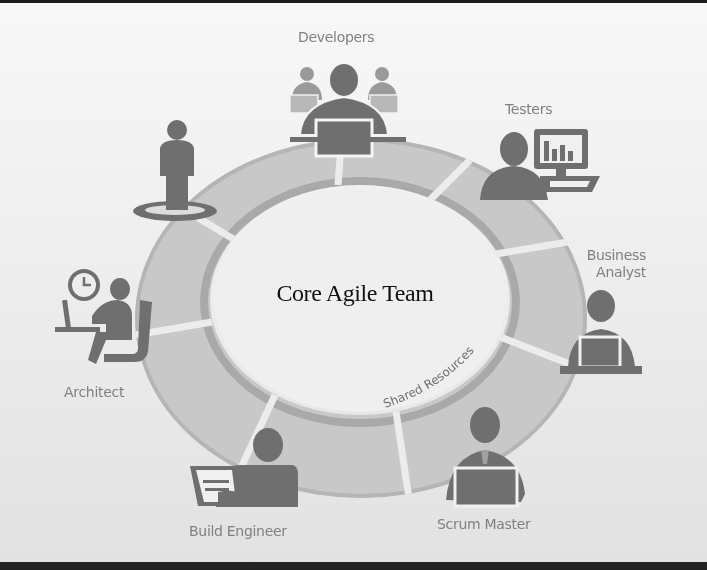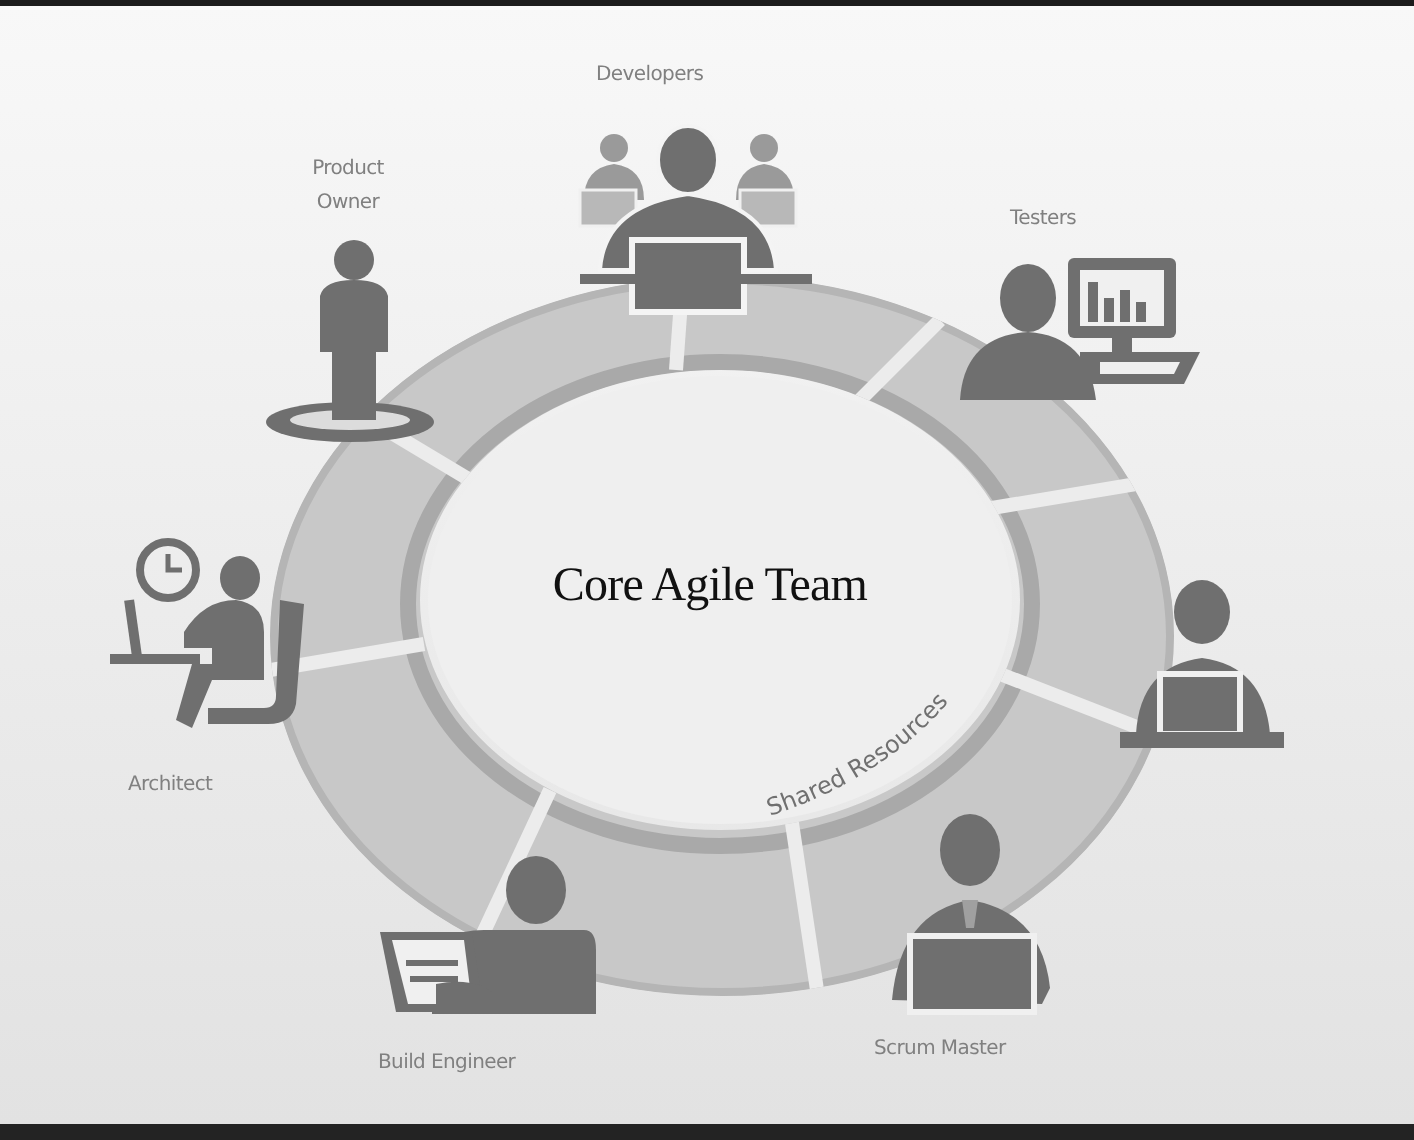--- a/index.html
+++ b/index.html
@@ -9,22 +9,22 @@
     font-family: "DejaVu Sans", sans-serif;
   }
   .topbar { position: absolute; left: 0; top: 0; width: 707px; height: 3px; background: #1c1c1c; }
   .canvas {
     position: absolute; left: 0; top: 3px; width: 707px; height: 559px;
     background: linear-gradient(to bottom, #f8f8f8 0%, #eeeeee 45%, #e2e2e2 100%);
   }
   .bottombar { position: absolute; left: 0; top: 562px; width: 707px; height: 8px; background: #232323; }
   svg.diagram { position: absolute; left: 0; top: 0; }
   .role-label {
-    position: absolute; color: #808080; font-size: 10px; line-height: 17px;
-    text-align: center; white-space: nowrap; font-family: "DejaVu Sans", sans-serif;
+    position: absolute; color: #808080; font-size: 14px; line-height: 17px;
+    text-align: right; white-space: nowrap; font-family: "DejaVu Sans", sans-serif;
     letter-spacing: -0.3px;
   }
   .center-title {
     position: absolute; left: 230px; top: 277px; width: 250px; text-align: center;
     font-size: 24px; color: #111111; font-family: Liberation Serif, serif; letter-spacing: -0.4px;
   }
 </style>
 </head>
 <body>
 
@@ -133,24 +133,24 @@
         <rect x="64" y="300" width="5" height="28" transform="rotate(-8 66 314)"></rect>
         <rect x="55" y="327" width="45" height="5"></rect>
         <path d="M92,316 q10,-16 26,-16 q14,2 14,16 l0,24 l-26,0 l-10,24 l-8,-4 l8,-28 l10,0 l0,-8 l-14,0 z"></path>
         <path d="M140,300 l12,2 l-4,50 q-2,10 -14,10 l-30,0 l0,-8 l28,0 q6,0 6,-6 z"></path>
       </g>
     </g>
   </svg>
 
   <div class="role-label" style="left:298px; top:26px;">Developers</div>
   <div class="role-label" style="left:505px; top:98px;">Testers</div>
+  <div class="role-label" style="left:574px; top:244px; width:72px;">
+    <div>Business</div>
+    <div>Analyst</div>
+  </div>
   <div class="role-label" style="left:437px; top:513px;">Scrum Master</div>
   <div class="role-label" style="left:189px; top:520px;">Build Engineer</div>
   <div class="role-label" style="left:64px; top:381px;">Architect</div>
-  <div class="role-label" style="left:140px; top:73px; width:68px;">
-    <div>Product</div>
-    <div>Owner</div>
-  </div>
 
   <div class="center-title">Core Agile Team</div>
 </div>
 
 <div class="bottombar"></div>
 
 </body></html>

